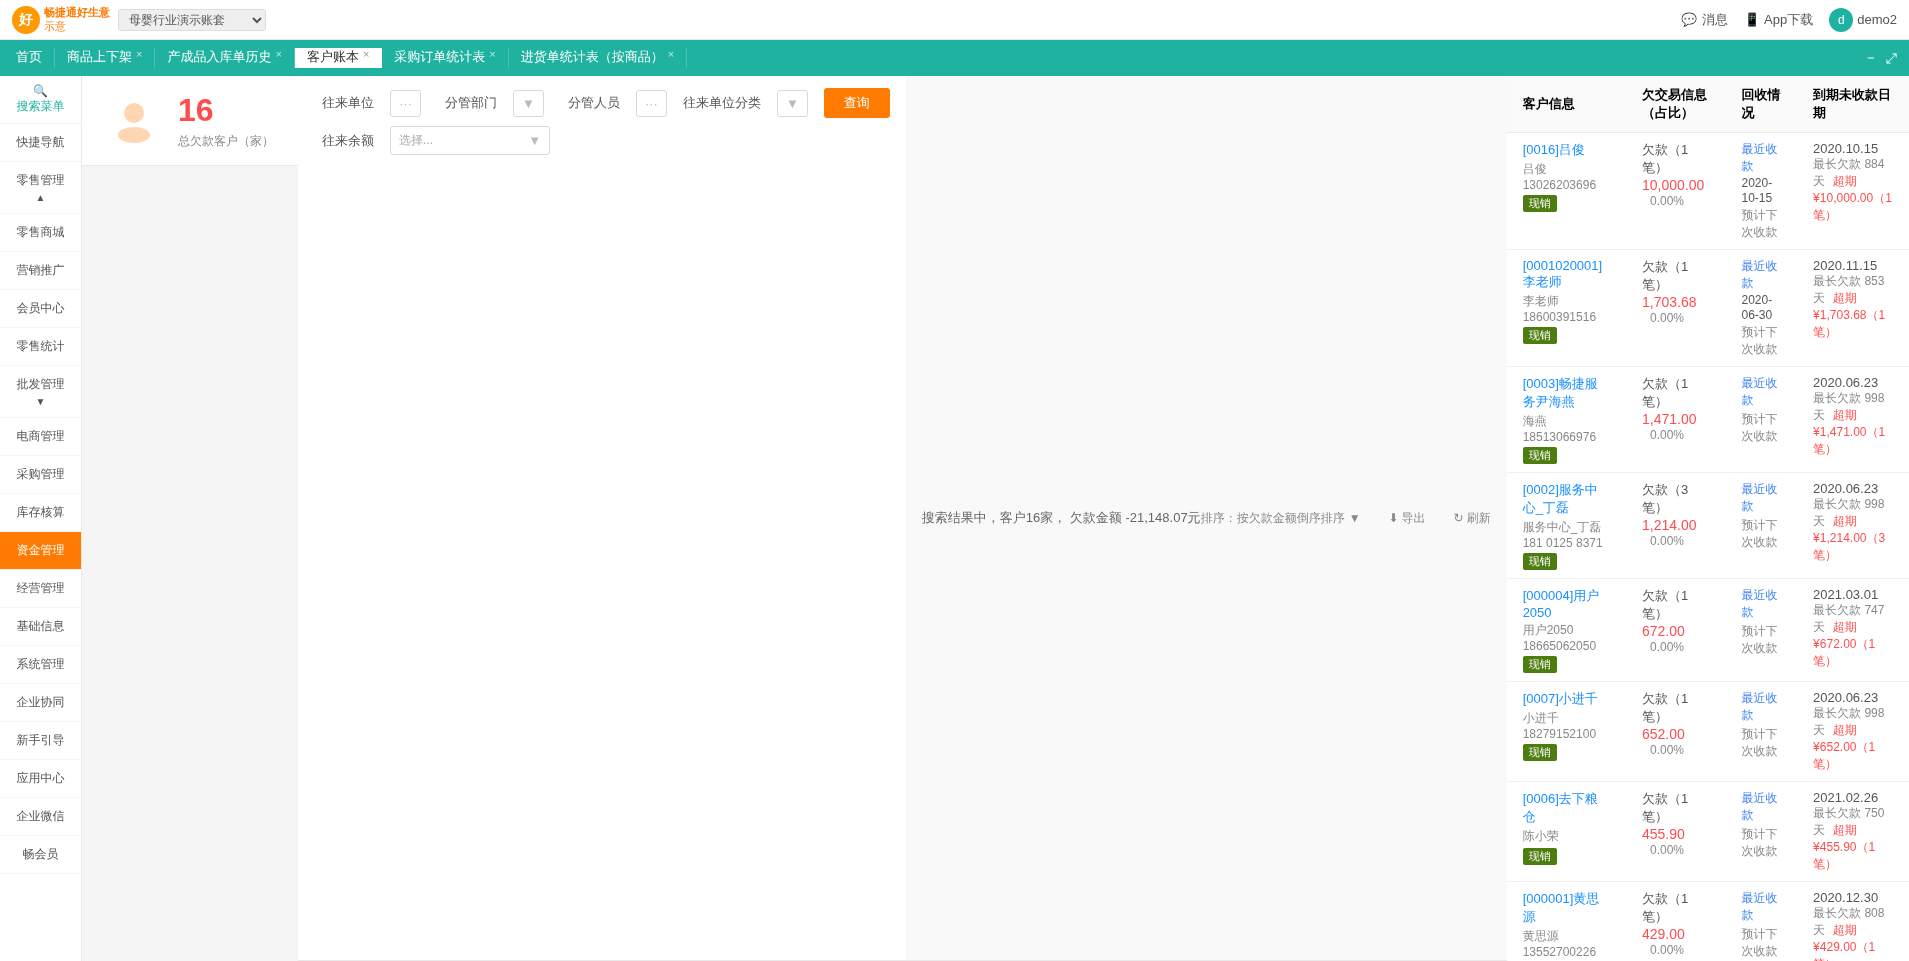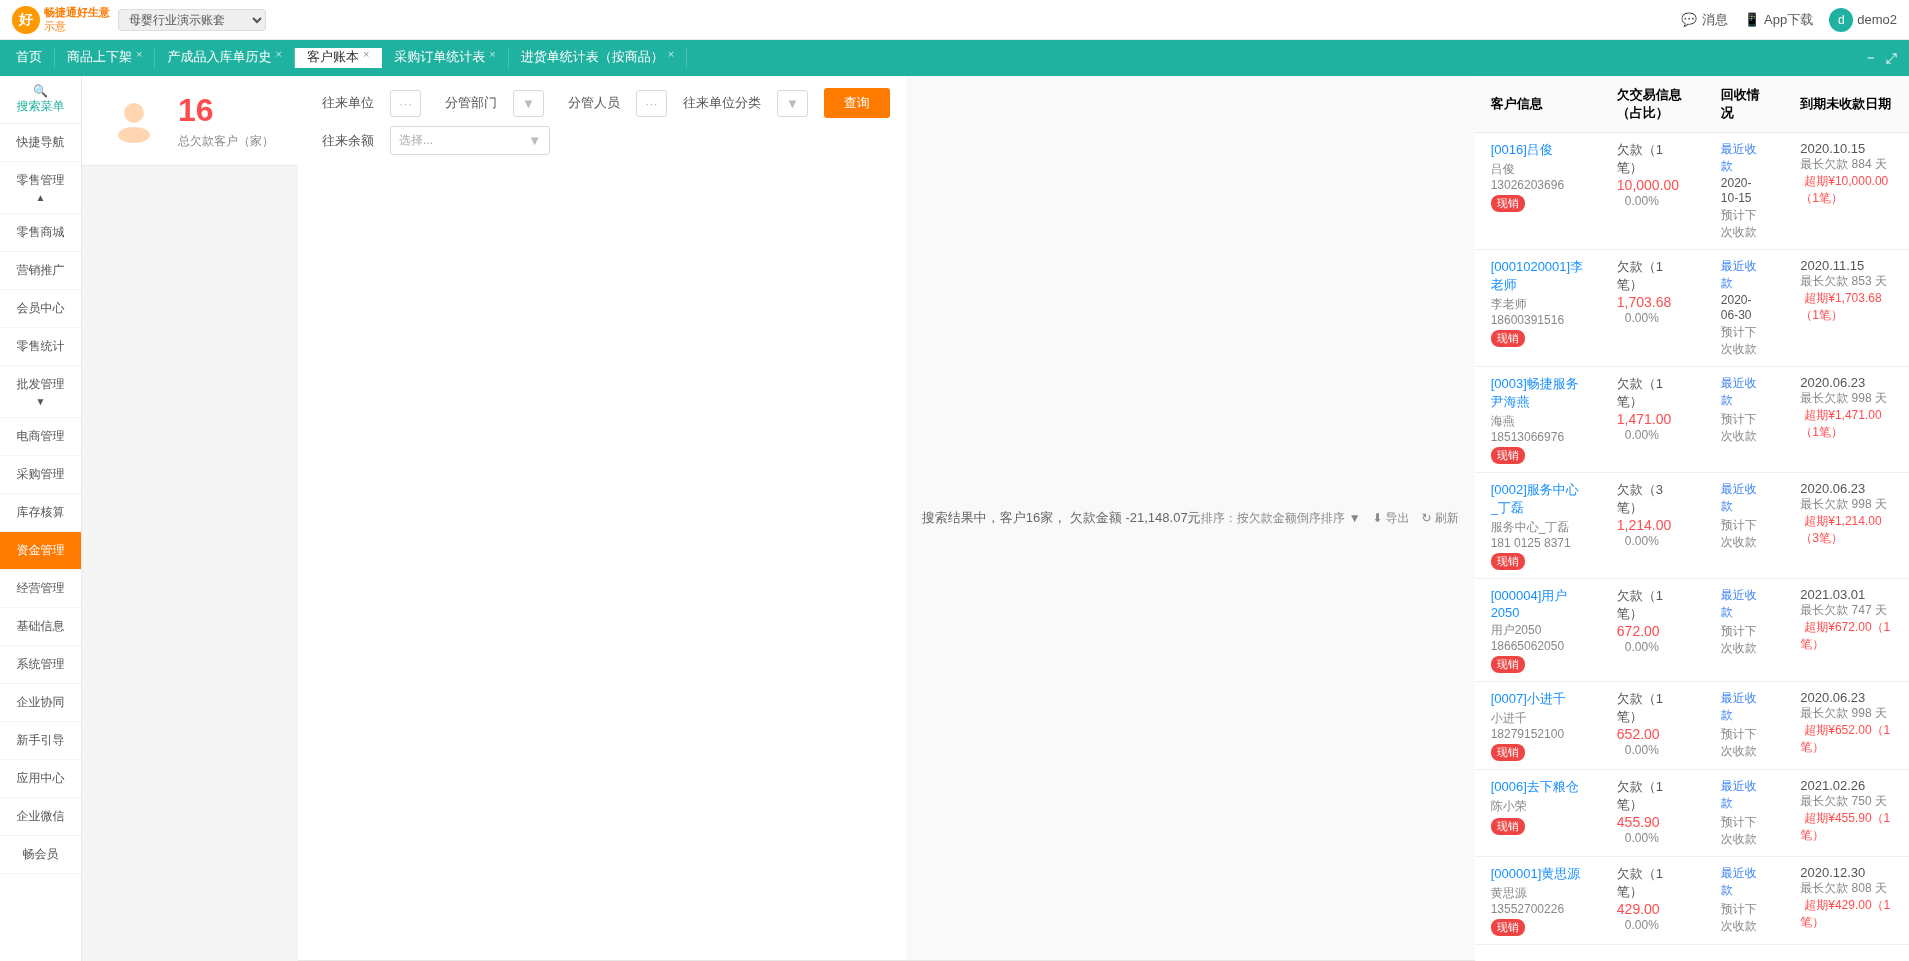--- a/index.html
+++ b/index.html
@@ -84,35 +84,35 @@
       border-radius: 3px; font-size: 13px; cursor: pointer;
     }
     .filter-collapse { text-align: center; color: #888; font-size: 12px; cursor: pointer; padding: 4px; }
 
     
     .results-bar {
       display: flex; align-items: center; justify-content: space-between;
       background: #f9f9f9; padding: 8px 16px; border-bottom: 1px solid #e8e8e8; font-size: 13px;
     }
     .results-left { color: #666; }
-    .results-right { display: flex; align-items: flex-start; gap: 12px; color: #888; font-size: 12px; }
+    .results-right { display: flex; align-items: flex-start; gap: 28px; color: #888; font-size: 12px; }
     .results-right .sort { display: flex; align-items: center; gap: 4px; cursor: pointer; }
     .results-right .btn-action { cursor: pointer; display: flex; align-items: center; gap: 3px; }
 
     
     .table-container { flex: 1; overflow-y: auto; background: #fff; }
     .data-table { width: 100%; border-collapse: collapse; }
     .data-table thead tr { background: #fafafa; border-bottom: 1px solid #e8e8e8; }
     .data-table th { padding: 10px 16px; text-align: left; font-size: 13px; color: #000000; font-weight: 600; border-bottom: 1px solid #e8e8e8; }
     .data-table td { padding: 8px 16px; font-size: 13px; border-bottom: 1px solid #f0f0f0; vertical-align: top; }
 
     
     .customer-name { color: #1890ff; cursor: pointer; font-size: 13px; }
     .customer-phone { font-size: 12px; color: #888; margin-top: 2px; }
-    .tag-green { background: #ef4444; color: #fff; font-size: 11px; padding: 1px 6px; border-radius: 8px; display: inline-block; margin-top: 3px; }
+    .tag-green { background: #4d7c0f; color: #fff; font-size: 11px; padding: 1px 6px; border-radius: 2px; display: inline-block; margin-top: 3px; }
 
     
     .debt-count { color: #555; font-size: 13px; }
     .debt-amount { color: #ff4d4f; font-size: 14px; font-weight: 500; }
     .debt-ratio { color: #888; font-size: 12px; margin-left: 8px; }
 
     
     .recovery-label { color: #3b82f6; font-size: 12px; }
     .recovery-date { color: #555; font-size: 12px; margin-top: 24px; }
     .recovery-next { color: #888; font-size: 12px; margin-top: 2px; }

